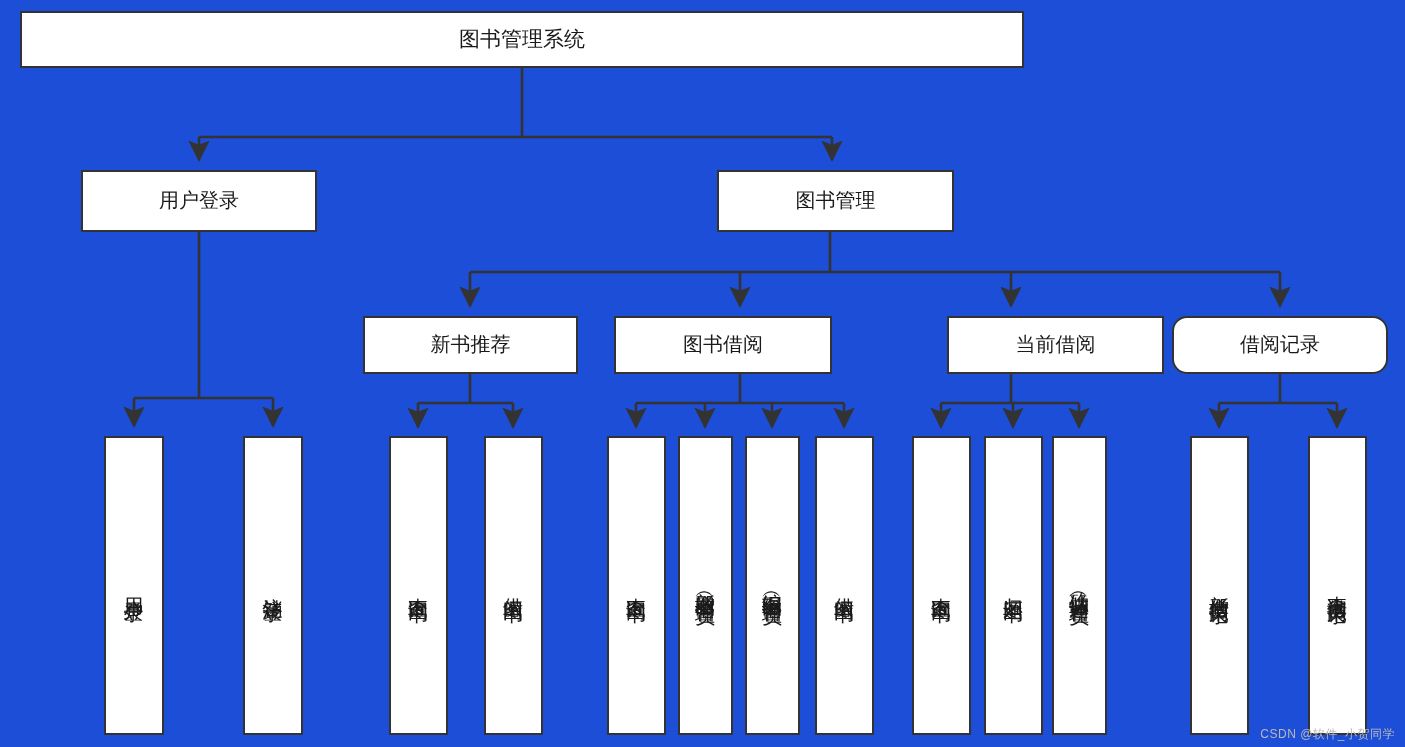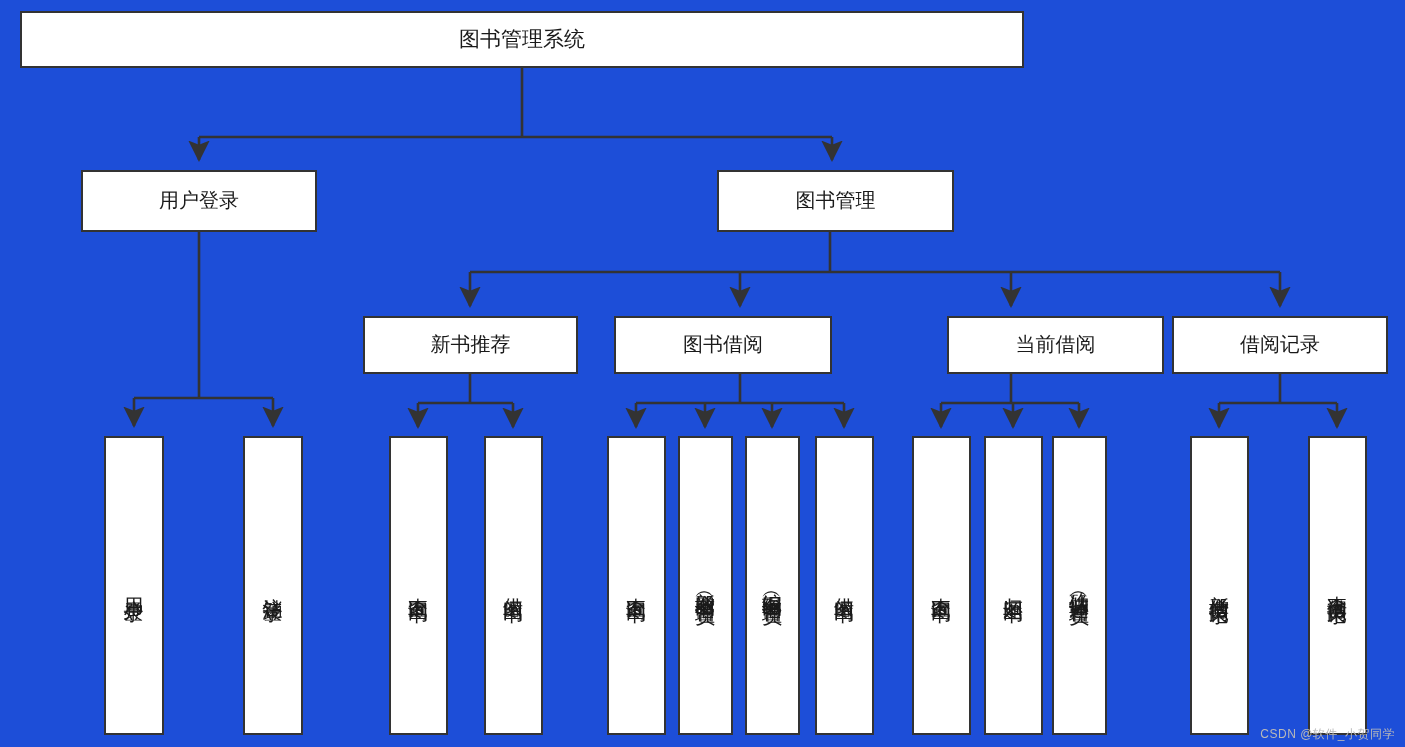--- a/index.html
+++ b/index.html
@@ -136,21 +136,21 @@
 
   <div class="node level-2" style="left:363px; top:316px; width:215px; height:58px;">
     <span class="node-label">新书推荐</span>
   </div>
   <div class="node level-2" style="left:614px; top:316px; width:218px; height:58px;">
     <span class="node-label">图书借阅</span>
   </div>
   <div class="node level-2" style="left:903px; top:316px; width:217px; height:58px;margin-left:44px;">
     <span class="node-label">当前借阅</span>
   </div>
-  <div class="node level-2" style="left:1172px; top:316px; width:216px; height:58px;">
+  <div class="node level-2" style="left:1172px; top:316px; width:216px; height:58px;border-radius:15px;">
     <span class="node-label">借阅记录</span>
   </div>
 
   <div class="node leaf" style="left:104px; top:436px; width:60px; height:299px;">
     <span class="node-label">用户登录</span>
   </div>
   <div class="node leaf" style="left:243px; top:436px; width:60px; height:299px;">
     <span class="node-label">注销登录</span>
   </div>
   <div class="node leaf" style="left:389px; top:436px; width:59px; height:299px;">

